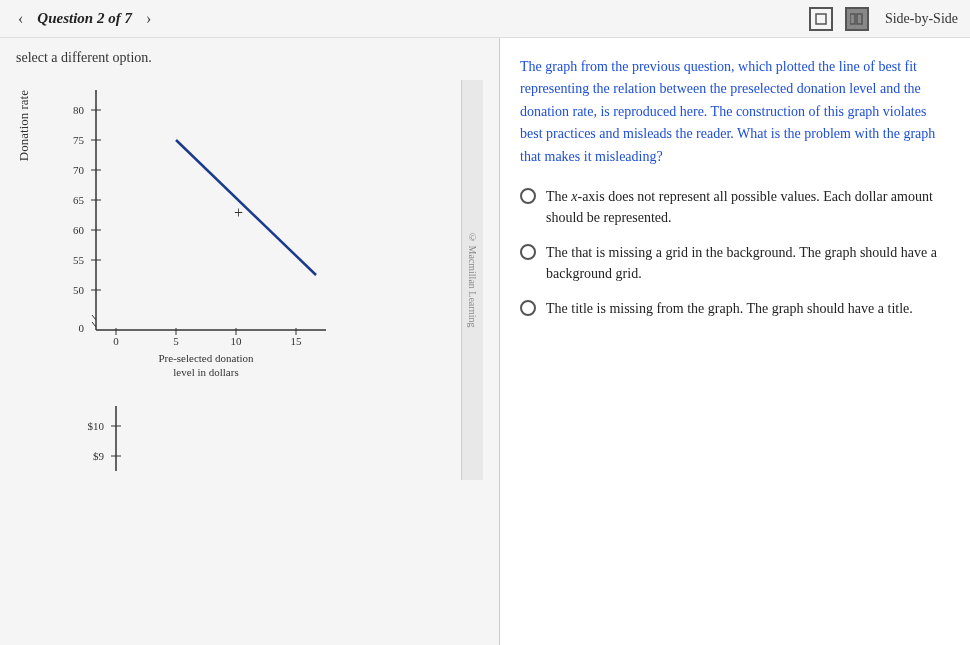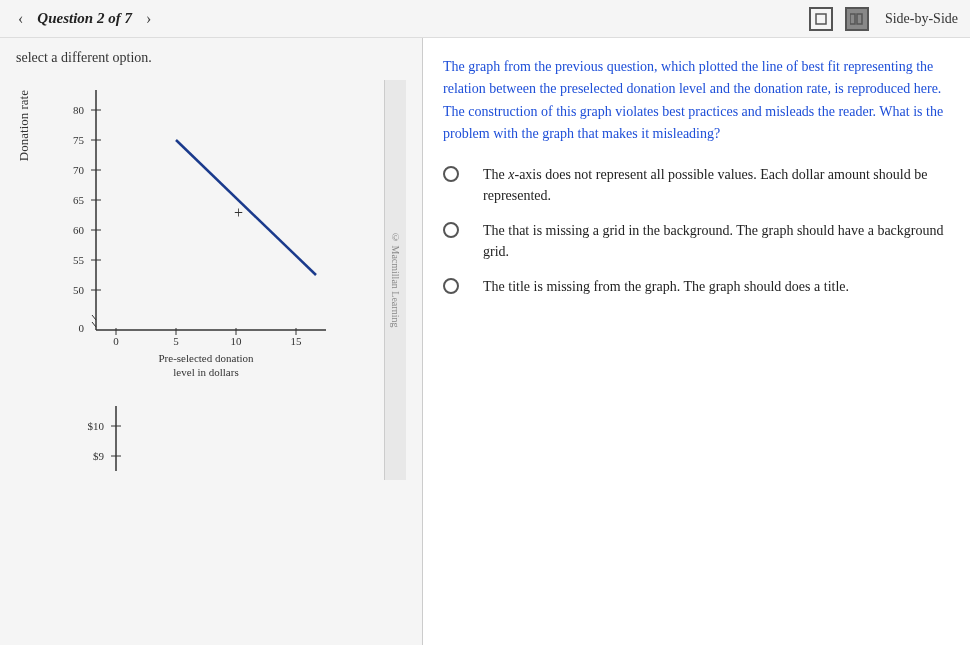--- a/index.html
+++ b/index.html
@@ -68,21 +68,21 @@
 
     
     .main-content {
       display: flex;
       flex: 1;
       overflow: hidden;
     }
 
     
     .left-panel {
-      width: 423px;
+      width: 500px;
       background: #f5f5f5;
       padding: 12px 16px;
       border-right: 1px solid #ccc;
       overflow-y: auto;
       position: relative;
     }
 
     .instruction-text {
       font-size: 14px;
       color: #333;
@@ -137,21 +137,21 @@
     .options-list {
       list-style: none;
       display: flex;
       flex-direction: column;
       gap: 14px;
     }
 
     .option-item {
       display: flex;
       align-items: flex-start;
-      gap: 24px;
+      gap: 10px;
       cursor: pointer;
     }
 
     .radio-circle {
       width: 16px;
       height: 16px;
       border-radius: 50%;
       border: 2px solid #555;
       flex-shrink: 0;
       margin-top: 2px;
@@ -288,19 +288,19 @@
       </li>
       <li class="option-item">
         <div class="radio-circle"></div>
         <span class="option-text">
           The that is missing a grid in the background. The graph should have a background grid.
         </span>
       </li>
       <li class="option-item">
         <div class="radio-circle"></div>
         <span class="option-text">
-          The title is missing from the graph. The graph should does a title.
+          The title is missing from the graph. The graph should have a title.
         </span>
       </li>
     </ul>
   </div>
 
 </div>
 
 </body></html>

